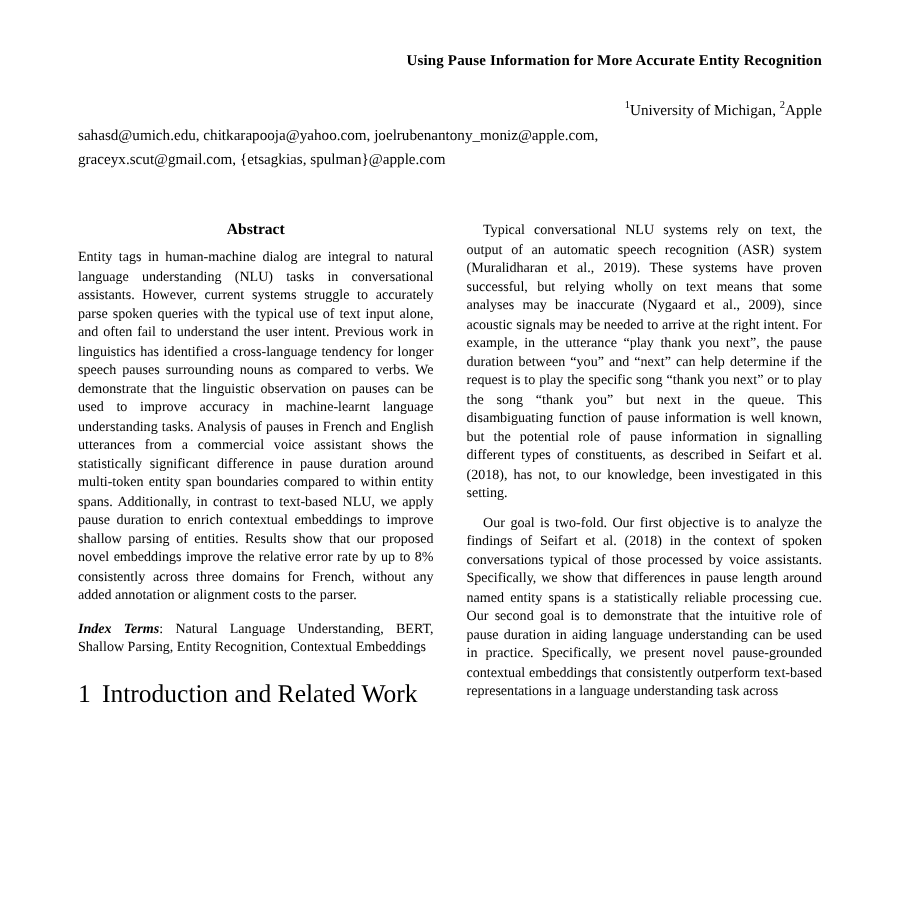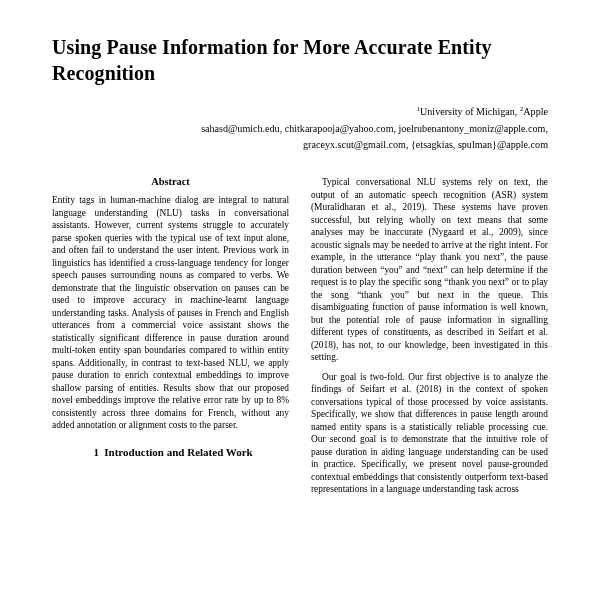--- a/index.html
+++ b/index.html
@@ -15,23 +15,23 @@
     overflow: hidden;
   }
   .page {
     width: 600px;
     height: 600px;
     box-sizing: border-box;
     padding: 34px 52px 0 52px;
     position: relative;
   }
   .title {
-    font-size: 20px;
+    font-size: 10px;
     font-weight: bold;
-    text-align: left;
+    text-align: right;
     line-height: 1.3;
     margin: 0 0 18px 0;
     letter-spacing: 0.1px;
   }
   .authors {
     text-align: center;
     font-size: 10.3px;
     font-weight: bold;
     line-height: 1.45;
     margin: 0 0 2px 0;
@@ -45,44 +45,43 @@
     text-align: right;
     font-size: 10.1px;
     line-height: 1.45;
     margin: 1px 0 0 0;
   }
   .affil sup {
     font-size: 7px;
     vertical-align: super;
   }
   .emails {
-    text-align: right;
+    text-align: left;
     font-size: 10.1px;
     line-height: 1.5;
     margin: 1px 0 0 0;
   }
   .columns {
-    margin-top: 24px;
+    margin-top: 34px;
     display: flex;
     gap: 22px;
   }
   .col {
     width: 237px;
   }
   .sec-head-center {
     text-align: center;
     font-size: 10.4px;
     font-weight: bold;
     margin: 0 0 7px 0;
   }
   .sec-head {
-    font-size: 11px;
-    font-weight: bold;
+    font-size: 17px;
+    font-weight: normal;
     margin: 14px 0 6px 0;
-    text-align: center;
   }
   .sec-head .num {
     display: inline-block;
     width: 16px;
   }
   p.body {
     font-size: 9.4px;
     line-height: 1.33;
     text-align: justify;
     margin: 0 0 7px 0;
@@ -118,20 +117,23 @@
 
   <div class="emails">sahasd@umich.edu, chitkarapooja@yahoo.com, joelrubenantony_moniz@apple.com,</div>
   <div class="emails">graceyx.scut@gmail.com, {etsagkias, spulman}@apple.com</div>
 
   <div class="columns">
 
     <div class="col">
       <div class="sec-head-center">Abstract</div>
       <p class="body noindent">Entity tags in human-machine dialog are integral to natural language understanding (NLU) tasks in conversational assistants. However, current systems struggle to accurately parse spoken queries with the typical use of text input alone, and often fail to understand the user intent. Previous work in linguistics has identified a cross-language tendency for longer speech pauses surrounding nouns as compared to verbs. We demonstrate that the linguistic observation on pauses can be used to improve accuracy in machine-learnt language understanding tasks. Analysis of pauses in French and English utterances from a commercial voice assistant shows the statistically significant difference in pause duration around multi-token entity span boundaries compared to within entity spans. Additionally, in contrast to text-based NLU, we apply pause duration to enrich contextual embeddings to improve shallow parsing of entities. Results show that our proposed novel embeddings improve the relative error rate by up to 8% consistently across three domains for French, without any added annotation or alignment costs to the parser.</p>
 
+      <div class="index-terms">
+        <span class="lead">Index Terms</span><span>: </span><span>Natural Language Understanding, BERT, Shallow Parsing, Entity Recognition, Contextual Embeddings</span>
+      </div>
 
       <div class="sec-head">
         <span class="num">1</span><span>Introduction and Related Work</span>
       </div>
     </div>
 
     <div class="col">
       <p class="body">Typical conversational NLU systems rely on text, the output of an automatic speech recognition (ASR) system (Muralidharan et al., 2019). These systems have proven successful, but relying wholly on text means that some analyses may be inaccurate (Nygaard et al., 2009), since acoustic signals may be needed to arrive at the right intent. For example, in the utterance “play thank you next”, the pause duration between “you” and “next” can help determine if the request is to play the specific song “thank you next” or to play the song “thank you” but next in the queue. This disambiguating function of pause information is well known, but the potential role of pause information in signalling different types of constituents, as described in Seifart et al. (2018), has not, to our knowledge, been investigated in this setting.</p>
       <p class="body">Our goal is two-fold. Our first objective is to analyze the findings of Seifart et al. (2018) in the context of spoken conversations typical of those processed by voice assistants. Specifically, we show that differences in pause length around named entity spans is a statistically reliable processing cue. Our second goal is to demonstrate that the intuitive role of pause duration in aiding language understanding can be used in practice. Specifically, we present novel pause-grounded contextual embeddings that consistently outperform text-based representations in a language understanding task across</p>
     </div>

